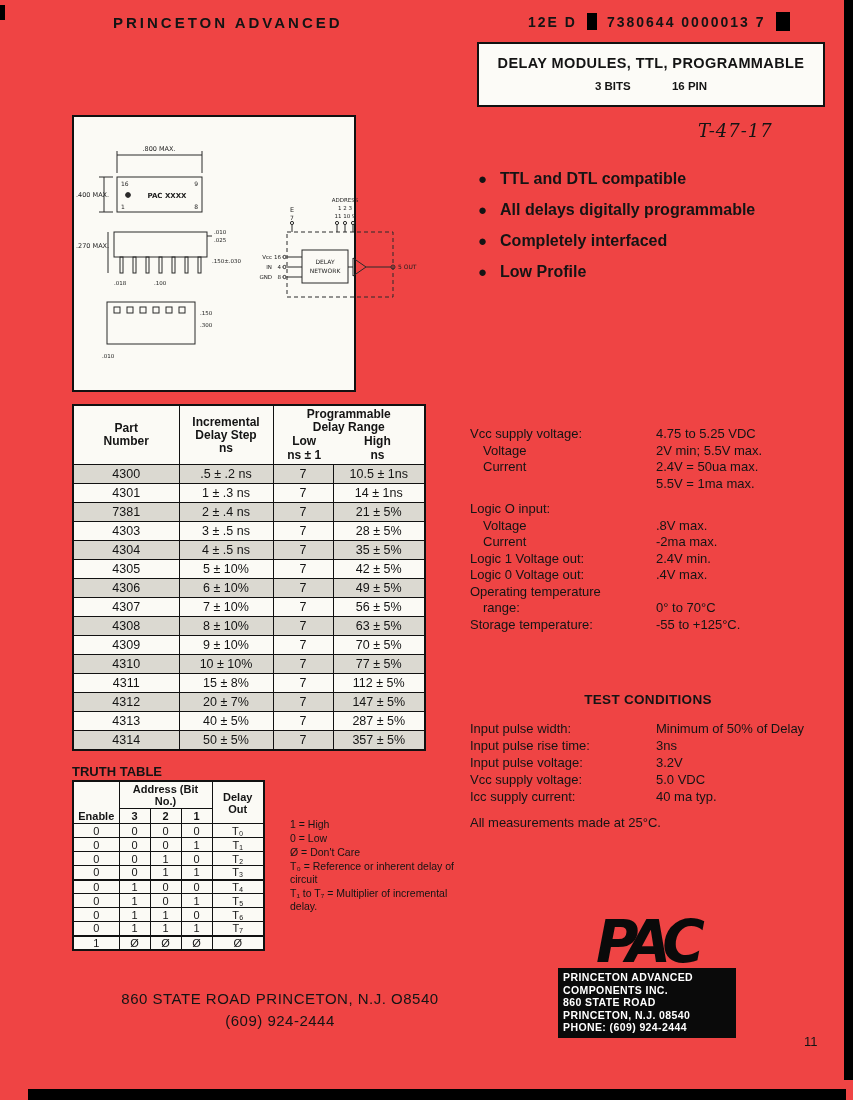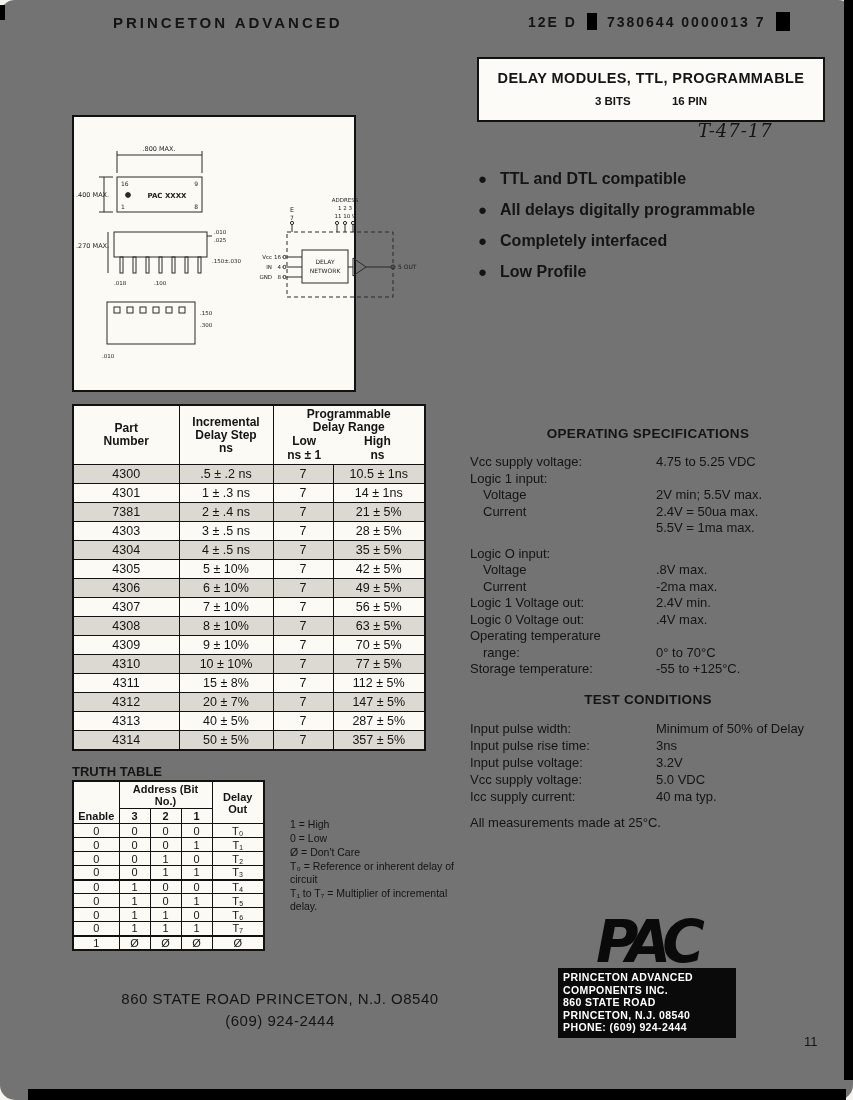--- a/index.html
+++ b/index.html
@@ -4,35 +4,35 @@
 <style>
   * { margin:0; padding:0; box-sizing:border-box; }
   html,body { width:853px; height:1100px; }
   body {
     position:relative;
     background:#f6f4ee;
     font-family:"Liberation Sans", sans-serif;
     color:#141414;
     overflow:hidden;
   }
-  .page { position:absolute; inset:0; background:#737373;border-radius:15px; }
+  .page { position:absolute; inset:0; background:#ef4444; }
 
   
   .edge-right  { position:absolute; right:0; top:0; width:9px; height:1080px; background:#000; }
   .edge-bottom { position:absolute; left:28px; top:1089px; width:818px; height:11px; background:#000; }
   .edge-left-tick { position:absolute; left:0; top:5px; width:5px; height:15px; background:#000; }
 
   
   .company { position:absolute; left:113px; top:14px; font-size:15px; font-weight:700; letter-spacing:3px; }
   .code-line { position:absolute; left:528px; top:12px; display:flex; align-items:center; gap:10px;
                font-size:14px; font-weight:700; letter-spacing:2px; white-space:nowrap; }
   .block { display:inline-block; width:10px; height:17px; background:#000; }
   .block.wide { width:14px; height:19px; }
 
-  .title-box { position:absolute; left:477px; top:57px; width:348px; height:65px;
+  .title-box { position:absolute; left:477px; top:42px; width:348px; height:65px;
                border:2px solid #111; background:#fcfbf7; text-align:center; }
   .title-main { margin-top:11px; font-weight:700; font-size:14.5px; letter-spacing:0.4px; }
   .title-sub  { margin-top:9px; font-weight:700; font-size:11.5px; }
   .title-sub span { margin:0 19px; }
 
   .handwritten { position:absolute; left:698px; top:120px; font-family:"DejaVu Serif", serif;
                  font-style:italic; font-size:18px; letter-spacing:1px; }
 
   
   .features { position:absolute; left:478px; top:170px; list-style:none; }
@@ -450,29 +450,24 @@
 
   <div class="truth-notes">
       <div class="truth-note">1 = High</div>
       <div class="truth-note">0 = Low</div>
       <div class="truth-note">Ø = Don't Care</div>
       <div class="truth-note">T₀ = Reference or inherent delay of circuit</div>
       <div class="truth-note">T₁ to T₇ = Multiplier of incremental delay.</div>
     </div>
 
   <div class="specs specs-operating">
-    <div class="specs-title">OPERATING SPECIFICATIONS</div>
     <div>
         <div class="spec-row">
           <span class="spec-label">Vcc supply voltage:</span>
           <span class="spec-value">4.75 to 5.25 VDC</span>
-        </div>
-        <div class="spec-row">
-          <span class="spec-label">Logic 1 input:</span>
-          <span class="spec-value"></span>
         </div>
         <div class="spec-row indent">
           <span class="spec-label">Voltage</span>
           <span class="spec-value">2V min; 5.5V max.</span>
         </div>
         <div class="spec-row indent">
           <span class="spec-label">Current</span>
           <span class="spec-value">2.4V = 50ua max.</span>
         </div>
         <div class="spec-row">

